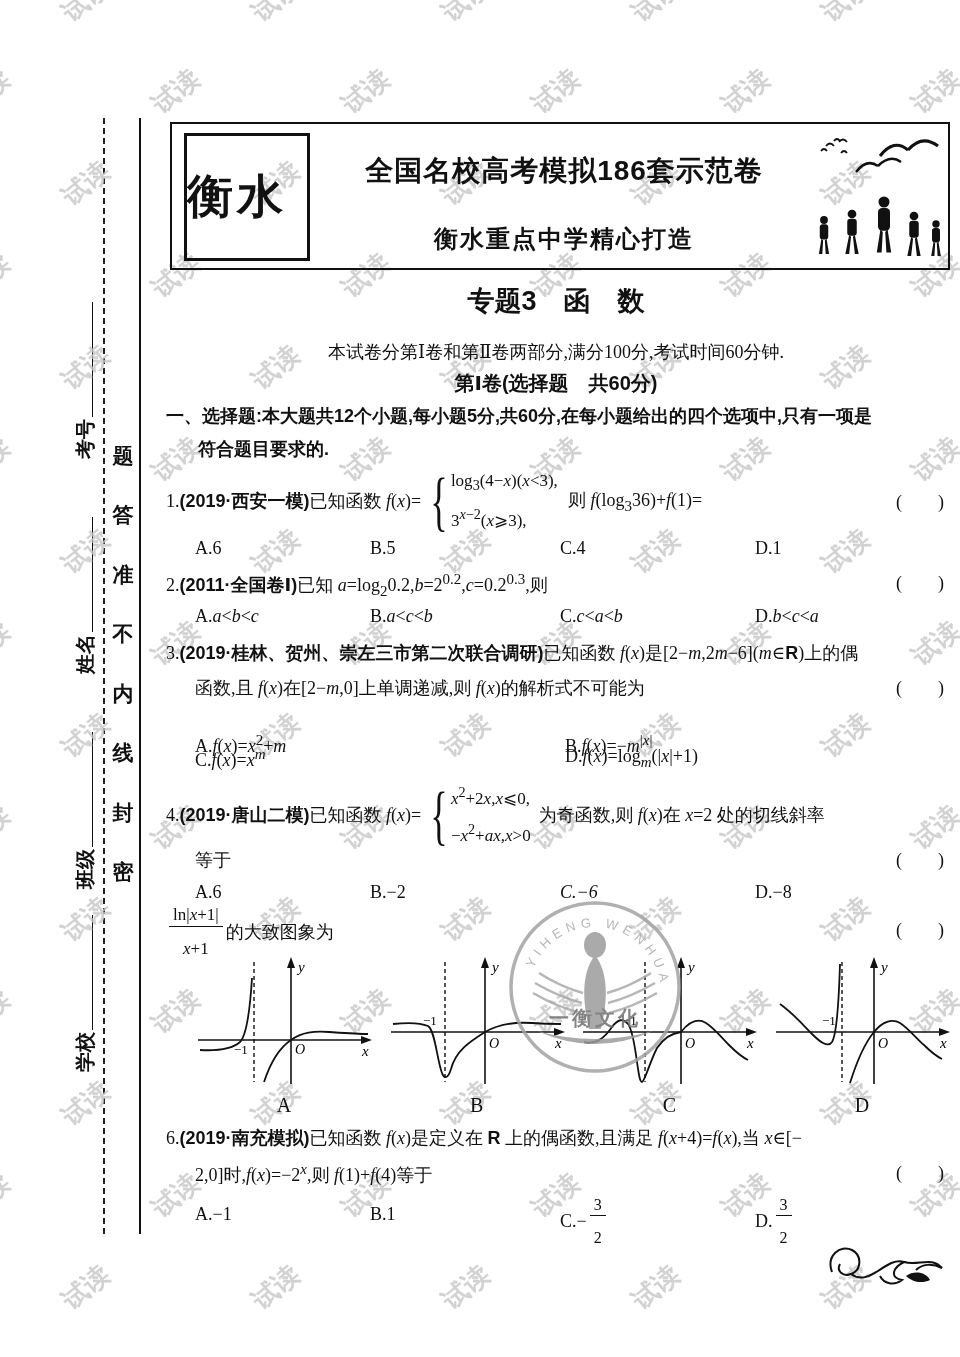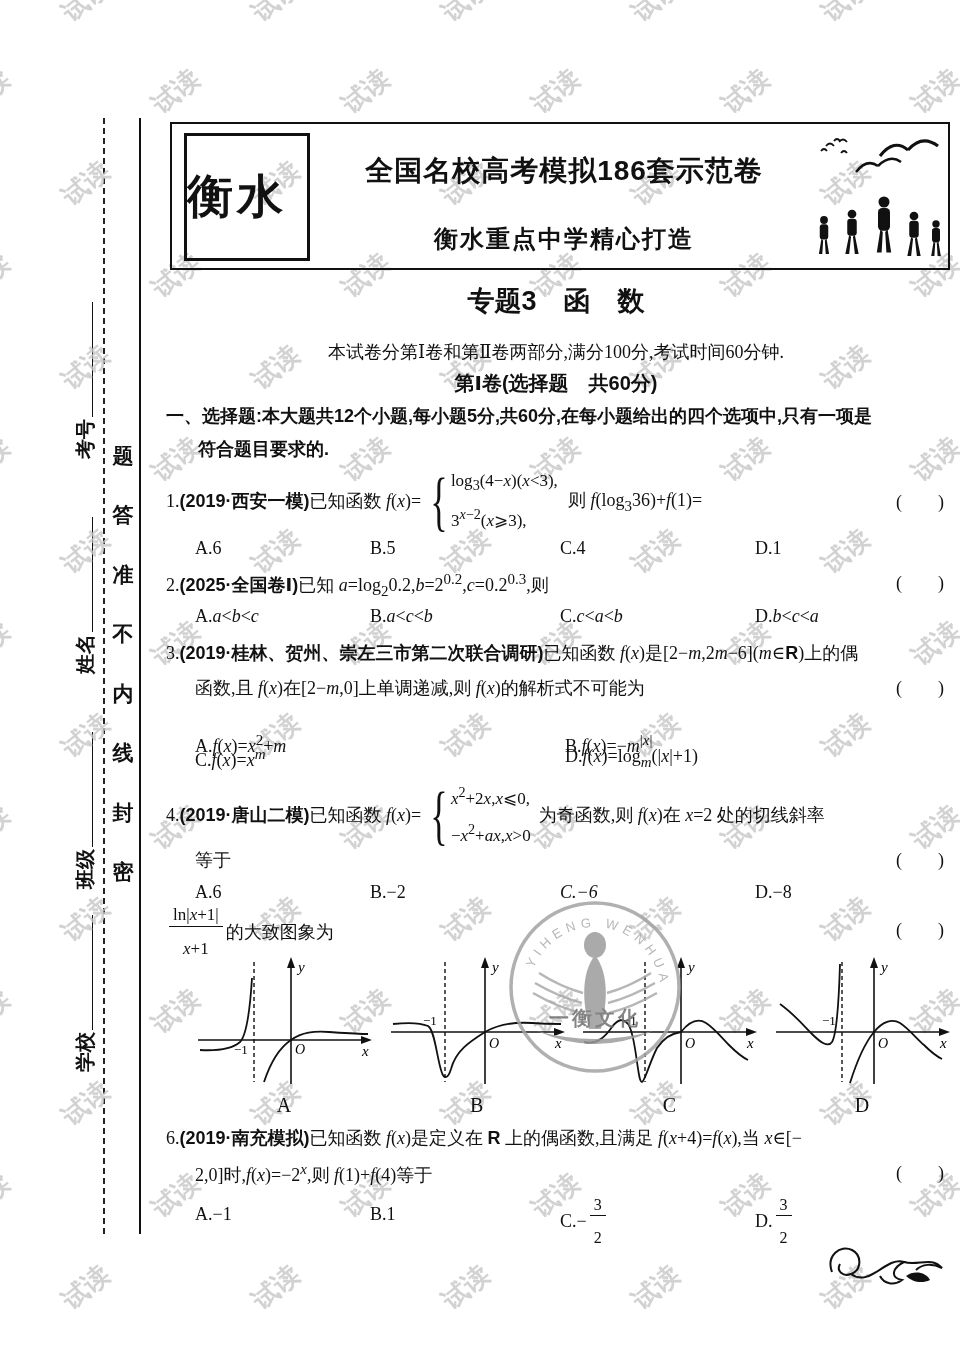--- a/index.html
+++ b/index.html
@@ -235,21 +235,21 @@
       <span style="margin-left:10px;">则 <i>f</i>(log<sub>3</sub>36)+<i>f</i>(1)=</span>
     </div>
     <span class="ans" style="top:490px;">(　　)</span>
     <div class="abs" style="top:538px;width:100%;height:24px;">
       <span class="opt" style="left:35px;">A.6</span>
       <span class="opt" style="left:210px;">B.5</span>
       <span class="opt" style="left:400px;">C.4</span>
       <span class="opt" style="left:595px;">D.1</span>
     </div>
 
-    <div class="abs" style="top:571px;left:6px;">2.<b>(2025·全国卷Ⅰ)</b>已知 <i>a</i>=log<sub>2</sub>0.2,<i>b</i>=2<sup>0.2</sup>,<i>c</i>=0.2<sup>0.3</sup>,则</div>
+    <div class="abs" style="top:571px;left:6px;">2.<b>(2011·全国卷Ⅰ)</b>已知 <i>a</i>=log<sub>2</sub>0.2,<i>b</i>=2<sup>0.2</sup>,<i>c</i>=0.2<sup>0.3</sup>,则</div>
     <span class="ans" style="top:571px;">(　　)</span>
     <div class="abs" style="top:606px;width:100%;height:24px;">
       <span class="opt" style="left:35px;">A.<i>a</i>&lt;<i>b</i>&lt;<i>c</i></span>
       <span class="opt" style="left:210px;">B.<i>a</i>&lt;<i>c</i>&lt;<i>b</i></span>
       <span class="opt" style="left:400px;">C.<i>c</i>&lt;<i>a</i>&lt;<i>b</i></span>
       <span class="opt" style="left:595px;">D.<i>b</i>&lt;<i>c</i>&lt;<i>a</i></span>
     </div>
 
     <div class="abs" style="top:641px;left:6px;">3.<b>(2019·桂林、贺州、崇左三市第二次联合调研)</b>已知函数 <i>f</i>(<i>x</i>)是[2−<i>m</i>,2<i>m</i>−6](<i>m</i>∈<b>R</b>)上的偶</div>
     <div class="abs" style="top:676px;left:35px;">函数,且 <i>f</i>(<i>x</i>)在[2−<i>m</i>,0]上单调递减,则 <i>f</i>(<i>x</i>)的解析式不可能为</div>

